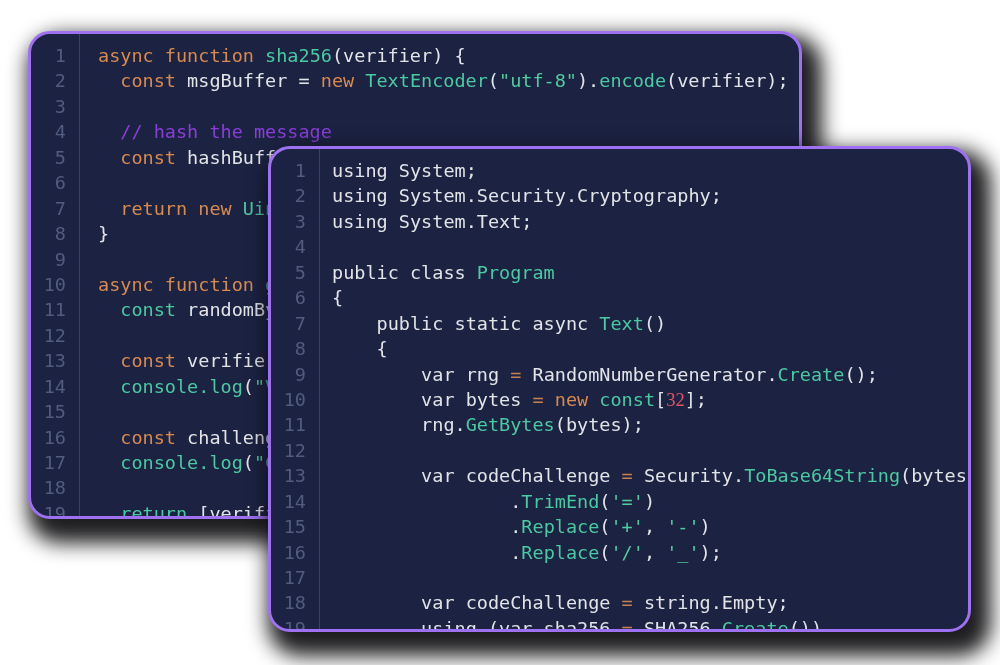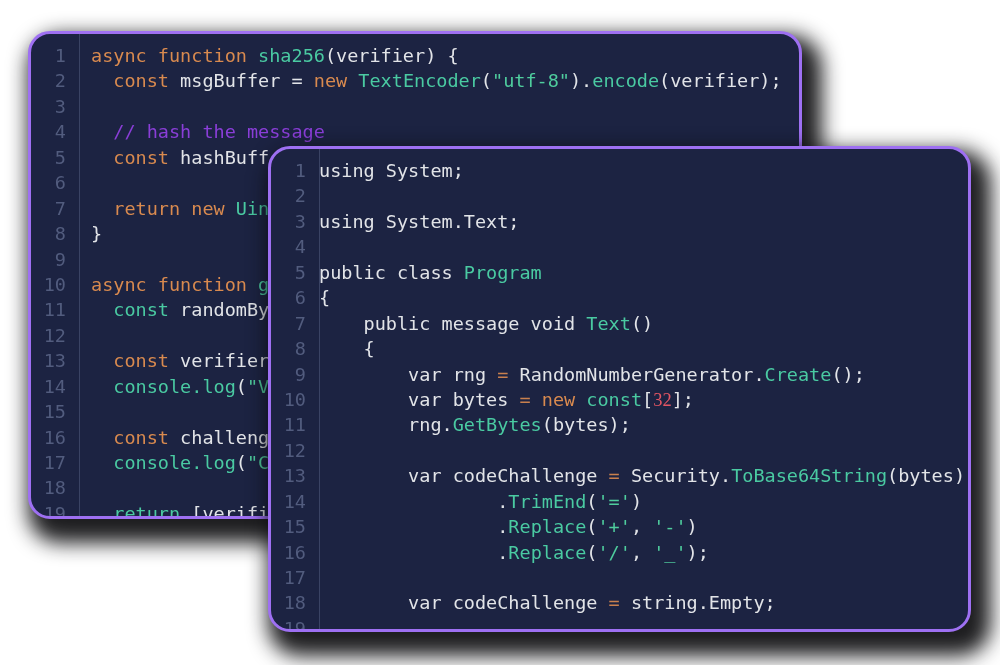--- a/index.html
+++ b/index.html
@@ -26,22 +26,22 @@
     position:absolute;inset:0;padding-top:9px;
     font-size:18.5px;line-height:25.45px;
   }
   .line{display:flex;height:25.45px;white-space:pre;}
   .ln{
     flex:0 0 48px;width:48px;box-sizing:border-box;
     text-align:right;padding-right:13px;
     color:var(--line-number,#525c7e);
   }
   .txtcol{white-space:pre;}
-  .back .txtcol{padding-left:12px;}
-  .front .txtcol{padding-left:0;}
+  .back .txtcol{padding-left:19px;}
+  .front .txtcol{padding-left:13px;}
   .tok-kw{color:var(--c-kw,#d98a4f);}
   .tok-fn{color:var(--c-fn,#4acaa2);}
   .tok-str{color:var(--c-str,#4fcd9e);}
   .tok-txt{color:var(--c-txt,#e2e4e8);}
   .tok-com{color:var(--c-com,#8a3ed8);margin-top:16px;}
   .tok-num{color:var(--c-num,#e25563);font-family:Liberation Serif, serif;}
   .tok-op{color:var(--c-op,#c9804e);}
 </style>
 </head>
 <body>
@@ -68,32 +68,32 @@
       <div class="line"><span class="ln">17</span><span class="txtcol"><span class="tok-txt">  </span><span class="tok-fn">console.log</span><span class="tok-txt">(</span><span class="tok-str">"C</span></span></div>
       <div class="line"><span class="ln">18</span><span class="txtcol"></span></div>
       <div class="line"><span class="ln">19</span><span class="txtcol"><span class="tok-txt">  </span><span class="tok-fn">return</span><span class="tok-txt"> [verifi</span></span></div>
     </div>
 </div>
 
 <div class="card front">
   <div class="divider"></div>
   <div class="code">
       <div class="line"><span class="ln">1</span><span class="txtcol"><span class="tok-txt">using System;</span></span></div>
-      <div class="line"><span class="ln">2</span></div>
+      <div class="line"><span class="ln">2</span><span class="txtcol"><span class="tok-txt">using System.Security.Cryptography;</span></span></div>
       <div class="line"><span class="ln">3</span><span class="txtcol"><span class="tok-txt">using System.Text;</span></span></div>
       <div class="line"><span class="ln">4</span><span class="txtcol"></span></div>
       <div class="line"><span class="ln">5</span><span class="txtcol"><span class="tok-txt">public class </span><span class="tok-fn">Program</span></span></div>
       <div class="line"><span class="ln">6</span><span class="txtcol"><span class="tok-txt">{</span></span></div>
-      <div class="line"><span class="ln">7</span><span class="txtcol"><span class="tok-txt">    public message void </span><span class="tok-fn">Text</span><span class="tok-txt">()</span></span></div>
+      <div class="line"><span class="ln">7</span><span class="txtcol"><span class="tok-txt">    public static async </span><span class="tok-fn">Text</span><span class="tok-txt">()</span></span></div>
       <div class="line"><span class="ln">8</span><span class="txtcol"><span class="tok-txt">    {</span></span></div>
       <div class="line"><span class="ln">9</span><span class="txtcol"><span class="tok-txt">        var rng </span><span class="tok-op">= </span><span class="tok-txt">RandomNumberGenerator.</span><span class="tok-fn">Create</span><span class="tok-txt">();</span></span></div>
       <div class="line"><span class="ln">10</span><span class="txtcol"><span class="tok-txt">        var bytes </span><span class="tok-op">= </span><span class="tok-kw">new </span><span class="tok-fn">const</span><span class="tok-txt">[</span><span class="tok-num">32</span><span class="tok-txt">];</span></span></div>
       <div class="line"><span class="ln">11</span><span class="txtcol"><span class="tok-txt">        rng.</span><span class="tok-fn">GetBytes</span><span class="tok-txt">(bytes);</span></span></div>
       <div class="line"><span class="ln">12</span><span class="txtcol"></span></div>
       <div class="line"><span class="ln">13</span><span class="txtcol"><span class="tok-txt">        var codeChallenge </span><span class="tok-op">= </span><span class="tok-txt">Security.</span><span class="tok-fn">ToBase64String</span><span class="tok-txt">(bytes)</span></span></div>
       <div class="line"><span class="ln">14</span><span class="txtcol"><span class="tok-txt">                .</span><span class="tok-fn">TrimEnd</span><span class="tok-txt">(</span><span class="tok-str">'='</span><span class="tok-txt">)</span></span></div>
       <div class="line"><span class="ln">15</span><span class="txtcol"><span class="tok-txt">                .</span><span class="tok-fn">Replace</span><span class="tok-txt">(</span><span class="tok-str">'+'</span><span class="tok-txt">, </span><span class="tok-str">'-'</span><span class="tok-txt">)</span></span></div>
       <div class="line"><span class="ln">16</span><span class="txtcol"><span class="tok-txt">                .</span><span class="tok-fn">Replace</span><span class="tok-txt">(</span><span class="tok-str">'/'</span><span class="tok-txt">, </span><span class="tok-str">'_'</span><span class="tok-txt">);</span></span></div>
       <div class="line"><span class="ln">17</span><span class="txtcol"></span></div>
       <div class="line"><span class="ln">18</span><span class="txtcol"><span class="tok-txt">        var codeChallenge </span><span class="tok-op">= </span><span class="tok-txt">string.Empty;</span></span></div>
-      <div class="line"><span class="ln">19</span></div>
+      <div class="line"><span class="ln">19</span><span class="txtcol"><span class="tok-txt">        using (var sha256 </span><span class="tok-op">= </span><span class="tok-txt">SHA256.</span><span class="tok-fn">Create</span><span class="tok-txt">())</span></span></div>
     </div>
 </div>
 
 </body></html>

